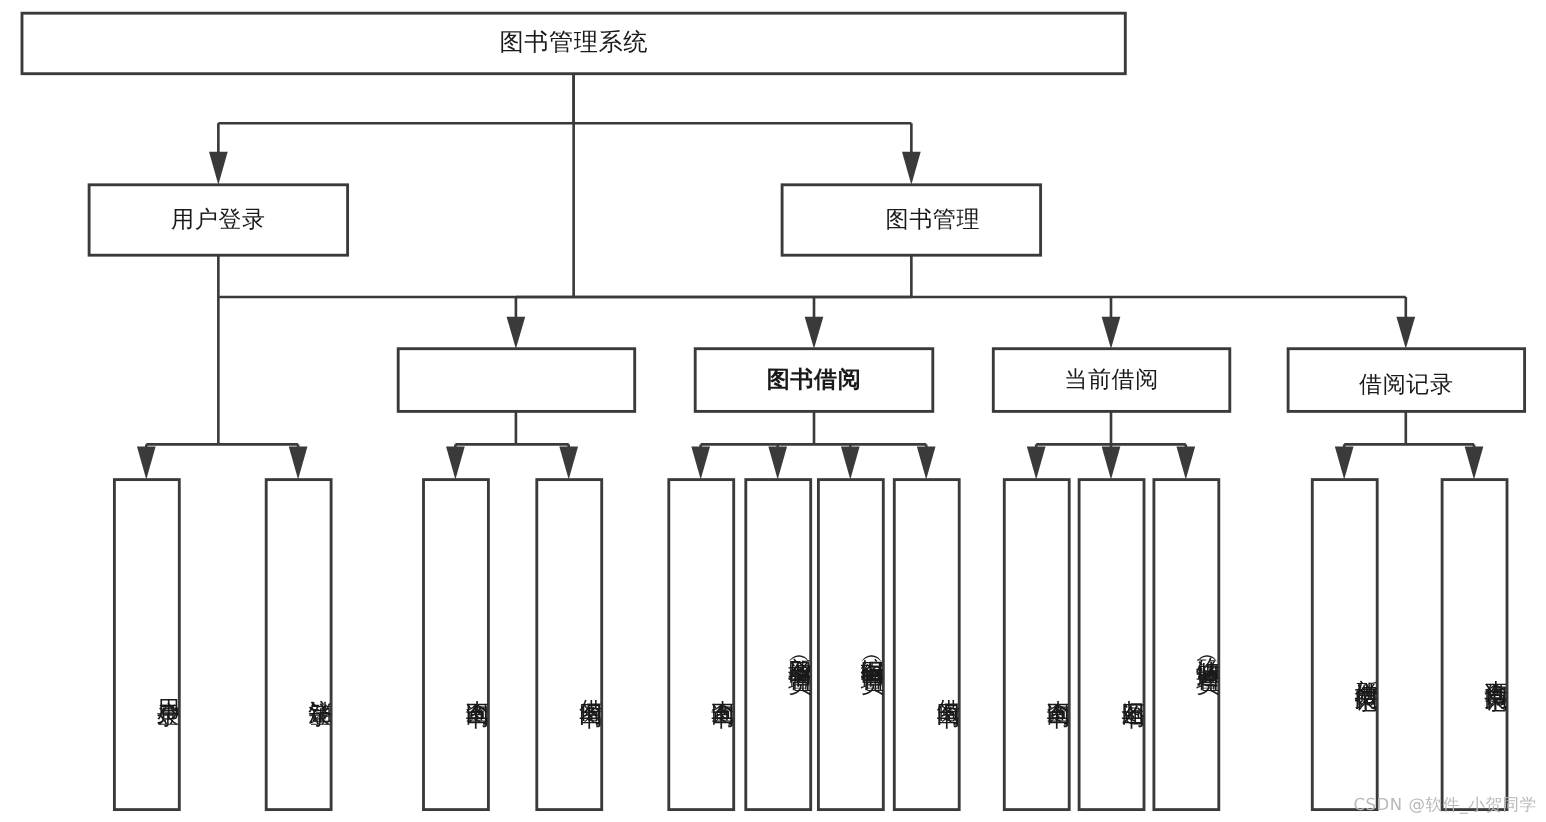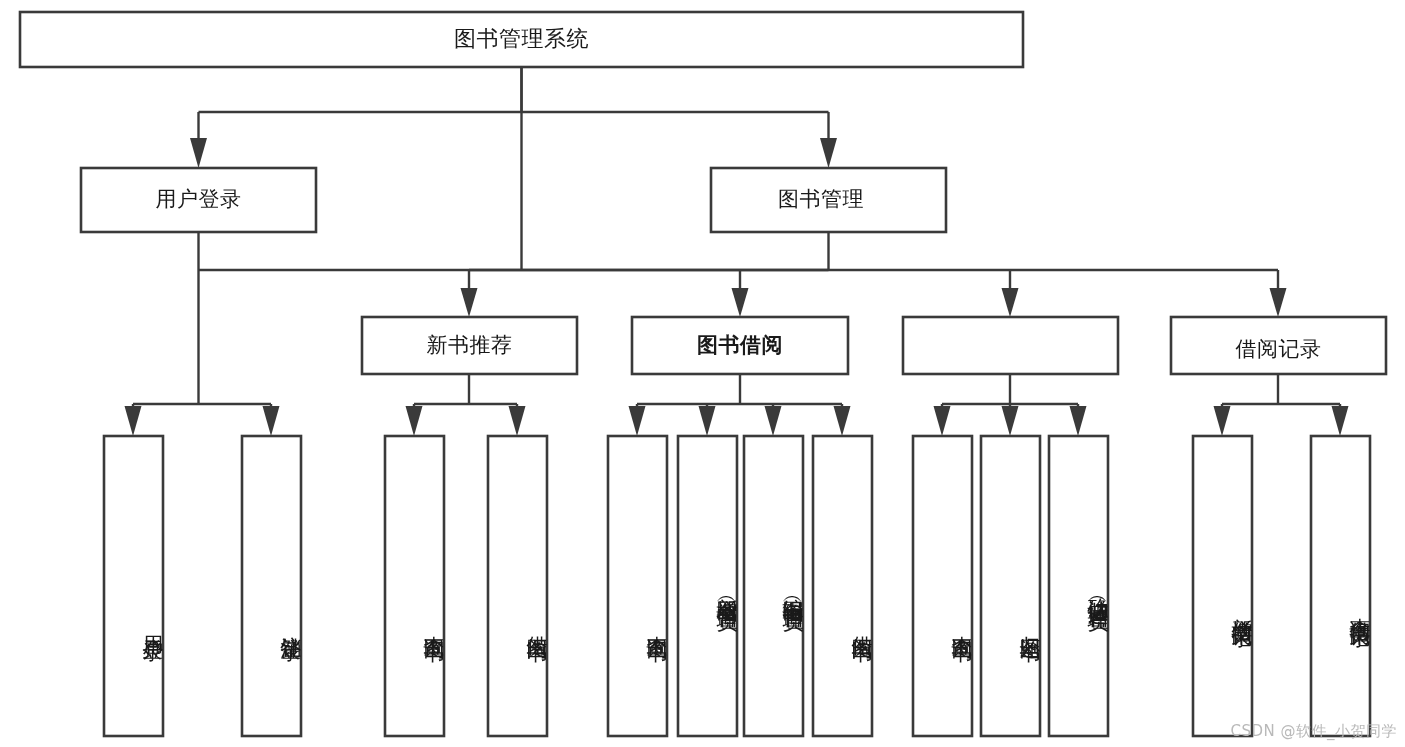--- a/index.html
+++ b/index.html
@@ -192,26 +192,26 @@
     <rect class="node-box" x="1049" y="436" width="59" height="300"></rect>
 
     <rect class="node-box" x="1193" y="436" width="59" height="300"></rect>
     <rect class="node-box" x="1311" y="436" width="59" height="300"></rect>
   </svg>
 
   <div class="node-label-h node-label-root" style="left:20px; top:12px; width:1003px; height:55px;">图书管理系统</div>
 
   <div class="node-label-h" style="left:81px; top:168px; width:235px; height:64px;">用户登录</div>
 
-  <div class="node-label-h" style="left:711px; top:168px; width:220px; height:64px;">图书管理</div>
-
-  <div class="node-label-h" style="left:362px; top:317px; width:215px; height:57px;">新书推荐</div>
+  <div class="node-label-h" style="left:738px; top:168px; width:220px; height:64px;">图书管理</div>
+
 
   <div class="node-label-h" style="left:632px; top:317px; width:216px; height:57px;font-weight:bold;">图书借阅</div>
 
+  <div class="node-label-h" style="left:903px; top:317px; width:215px; height:57px;">当前借阅</div>
 
   <div class="node-label-h" style="left:1171px; top:317px; width:215px; height:65px;">借阅记录</div>
 
   <div class="node-label-v" style="left:104px; top:510px; width:59px; height:226px;">用户登录</div>
 
   <div class="node-label-v" style="left:242px; top:510px; width:59px; height:226px;">注销登录</div>
 
   <div class="node-label-v" style="left:385px; top:510px; width:59px; height:226px;">查询图书</div>
 
   <div class="node-label-v" style="left:488px; top:510px; width:59px; height:226px;">借阅图书</div>

